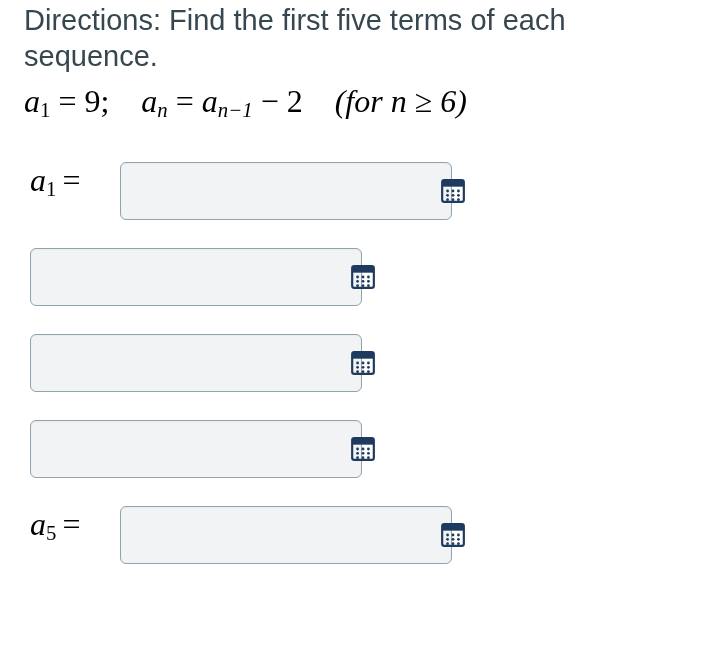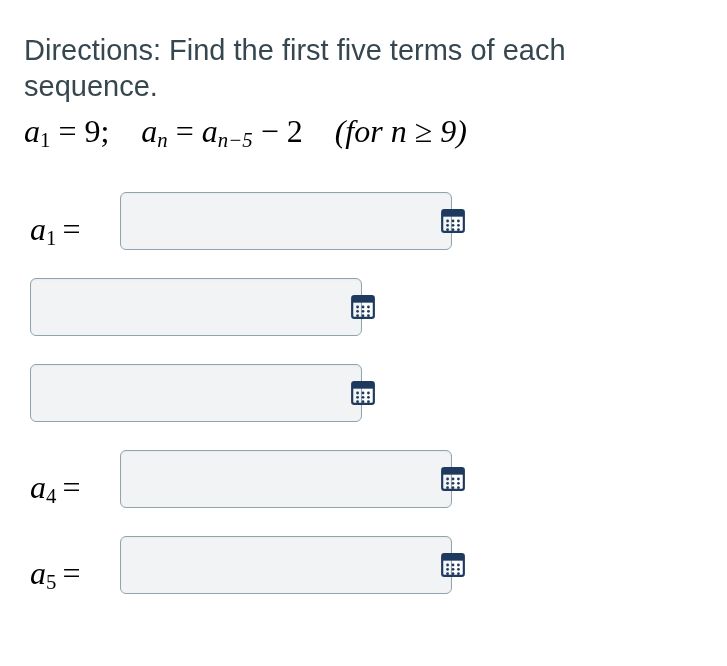--- a/index.html
+++ b/index.html
@@ -5,21 +5,21 @@
   html, body {
     margin: 0;
     padding: 0;
     width: 727px;
     height: 666px;
     background: #ffffff;
     font-family: "Segoe UI", Arial, sans-serif;
     color: #37474f;
   }
   .page {
-    padding: 32px 20px 20px 24px;
+    padding: 2px 20px 20px 24px;
     box-sizing: border-box;
   }
   .directions {
     font-size: 29px;
     line-height: 1.25;
     color: #37474f;
     margin-bottom: 8px;
   }
   .formula {
     font-family: "Cambria Math", "Times New Roman", serif;
@@ -33,21 +33,21 @@
     vertical-align: -0.25em;
   }
   .rows {
     display: flex;
     flex-direction: column;
     gap: 28px;
     margin-left: 6px;
   }
   .row {
     display: flex;
-    align-items: flex-end;
+    align-items: flex-start;
   }
   .term-label {
     font-family: "Cambria Math", "Times New Roman", serif;
     font-size: 32px;
     color: #000000;
     width: 90px;
     white-space: nowrap;
   }
   .term-label .sub {
     font-size: 0.65em;
@@ -99,24 +99,24 @@
   <div class="formula">
     <span>
       <span style="font-style:italic;">a</span><span class="sub">1</span>
       <span> = </span>
       <span>9</span><span>;</span>
     </span>
     <span>&nbsp;&nbsp;</span>
     <span>
       <span style="font-style:italic;">a</span><span class="sub" style="font-style:italic;">n</span>
       <span> = </span>
-      <span style="font-style:italic;">a</span><span class="sub" style="font-style:italic;">n−5</span><span> − 2</span>
+      <span style="font-style:italic;">a</span><span class="sub" style="font-style:italic;">n−1</span><span> − 2</span>
     </span>
     <span>&nbsp;&nbsp;</span>
-    <span style="font-style:italic;">(for n ≥ 9)</span>
+    <span style="font-style:italic;">(for n ≥ 6)</span>
   </div>
 
   <div class="rows">
 
     <div class="row">
       <div class="term-label">
         <span style="font-style:italic;">a</span><span class="sub">1</span><span class="eq">=</span>
       </div>
       <div class="input-wrap">
         <input class="answer-input" type="text" value="" style="">
@@ -174,23 +174,20 @@
               <circle cx="17" cy="16" r="1.3" fill="#1f3a5f"></circle>
               <circle cx="7" cy="20" r="1.3" fill="#1f3a5f"></circle>
               <circle cx="12" cy="20" r="1.3" fill="#1f3a5f"></circle>
               <circle cx="17" cy="20" r="1.3" fill="#1f3a5f"></circle>
             </svg>
         </span>
       </div>
     </div>
 
     <div class="row">
-      <div class="term-label">
-        <span style="font-style:italic;">a</span><span class="sub">4</span><span class="eq">=</span>
-      </div>
       <div class="input-wrap">
         <input class="answer-input" type="text" value="" style="">
         <span class="keypad-icon">
           <svg viewBox="0 0 24 24" width="26" height="26">
               <rect x="2" y="2" width="20" height="20" rx="2" fill="none" stroke="#1f3a5f" stroke-width="2"></rect>
               <rect x="2" y="2" width="20" height="6" fill="#1f3a5f"></rect>
               <circle cx="7" cy="12" r="1.3" fill="#1f3a5f"></circle>
               <circle cx="12" cy="12" r="1.3" fill="#1f3a5f"></circle>
               <circle cx="17" cy="12" r="1.3" fill="#1f3a5f"></circle>
               <circle cx="7" cy="16" r="1.3" fill="#1f3a5f"></circle>

